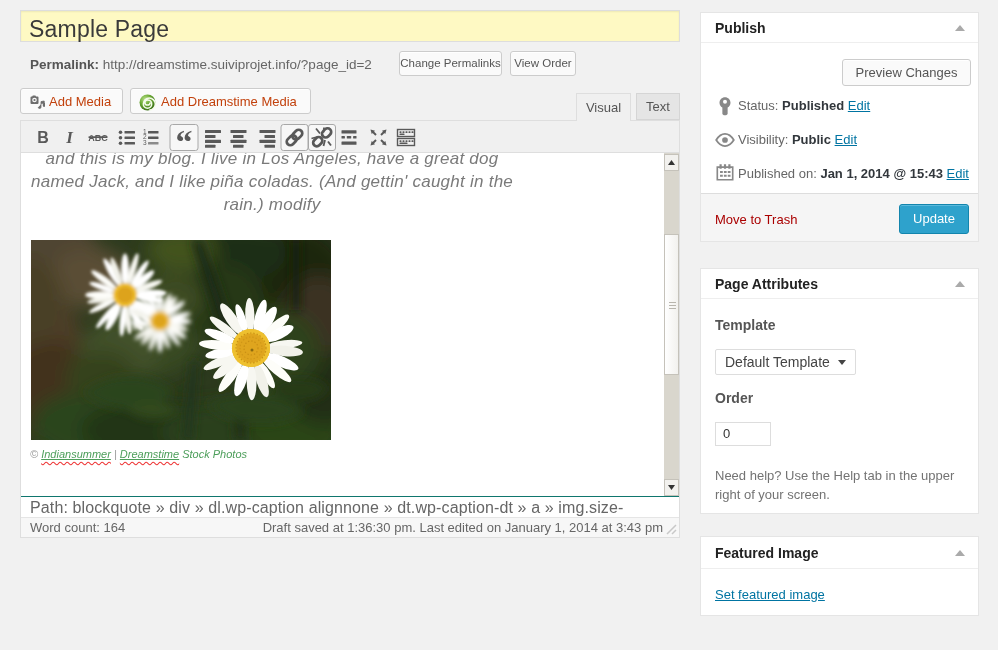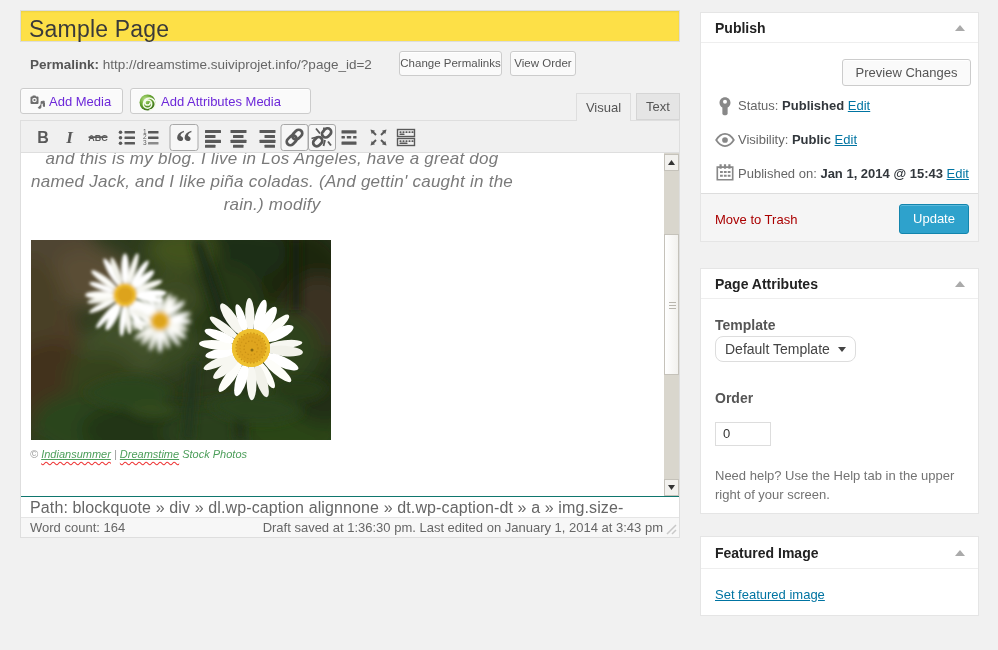--- a/index.html
+++ b/index.html
@@ -1,34 +1,34 @@
 <!DOCTYPE html>
 <html><head>
 <meta charset="utf-8">
 <style>
 * { margin:0; padding:0; box-sizing:border-box; }
 html,body { width:998px; height:650px; overflow:hidden; }
 body { font-family:"Liberation Sans", sans-serif; background:#f1f1f1; position:relative; font-size:13px; color:#444; }
 .abs { position:absolute; }
 
 
-#titlebox { left:20px; top:10px; width:660px; height:32px; background:#fde047; border:1px solid #ddd;
+#titlebox { left:20px; top:10px; width:660px; height:32px; background:#fef9c3; border:1px solid #ddd;
   box-shadow:inset 0 1px 2px rgba(0,0,0,.07); }
 #titlebox span { position:absolute; left:8px; top:5px; font-size:23px; color:#3a3a3a; letter-spacing:.2px; }
 
 
 #permalink { left:30px; top:57px; font-size:13.5px; color:#666; }
 #permalink b { color:#555; font-weight:bold; }
 .btn { display:inline-block; background:#fafafa; border:1px solid #ccc; border-radius:3px;
   color:#555; font-size:11.5px; text-align:center; box-shadow:inset 0 1px 0 #fff; white-space:nowrap; }
 #chgperm { left:399px; top:51px; width:103px; height:25px; line-height:23px; }
 #viewpage { left:510px; top:51px; width:66px; height:25px; line-height:23px; }
 
 
-.mbtn { background:#fafafa; border:1px solid #ccc; border-radius:3px; color:#6d28d9; font-size:13px;
+.mbtn { background:#fafafa; border:1px solid #ccc; border-radius:3px; color:#c2410c; font-size:13px;
   box-shadow:inset 0 1px 0 #fff; white-space:nowrap;text-align:center; }
 #addmedia { left:20px; top:88px; width:103px; height:26px; }
 #adddt { left:130px; top:88px; width:181px; height:26px; }
 .mbtn .lbl { position:absolute; top:5px; }
 .mbtn svg { position:absolute; left:8px; top:5px; }
 
 
 .tab { font-size:13px; color:#555; text-align:center; }
 #tab-visual { left:576px; top:93px; width:55px; height:28px; background:#f0f0f0; border:1px solid #dedede; border-bottom:none; line-height:27px; z-index:3; }
 #tab-text { left:636px; top:93px; width:44px; height:27px; background:#e5e5e5; border:1px solid #d5d5d5; line-height:26px; }
@@ -68,21 +68,21 @@
 #fimg { top:536px; height:80px; }
 .link { color:#0074a2; text-decoration:underline; }
 #prevbtn { position:absolute; left:141px; top:46px; width:129px; height:27px; line-height:25px; font-size:13px; }
 .prow { position:absolute; left:37px; font-size:13px; color:#666; }
 .prow b { color:#32373c; }
 .picon { position:absolute; left:13px; width:22px; height:22px; }
 #pubfoot { position:absolute; left:0; top:180px; width:277px; height:48px; background:#f5f5f5; border-top:1px solid #ddd; }
 #trash { position:absolute; left:14px; top:18px; color:#a00; font-size:13px; }
 #updbtn { position:absolute; left:198px; top:10px; width:70px; height:30px; background:#2ea2cc; border:1px solid #1385ad; border-radius:3px; color:#fff; font-size:13px; text-align:center; line-height:28px; box-shadow:inset 0 1px 0 rgba(120,200,230,.6); }
 .flabel { position:absolute; left:14px; font-size:14px; font-weight:bold; color:#555; }
-#tplsel { position:absolute; left:14px; top:67px; width:141px; height:26px; background:#fff; border:1px solid #ddd; border-radius:8px; font-size:14px; color:#444; line-height:24px; padding-left:9px; }
+#tplsel { position:absolute; left:14px; top:80px; width:141px; height:26px; background:#fff; border:1px solid #ddd; border-radius:2px; font-size:14px; color:#444; line-height:24px; padding-left:9px; }
 #tplsel .arr { position:absolute; right:9px; top:10px; width:0; height:0; border-left:4px solid transparent; border-right:4px solid transparent; border-top:5px solid #444; }
 #ordinp { position:absolute; left:14px; top:153px; width:56px; height:24px; background:#fff; border:1px solid #ddd; font-size:13px; color:#333; line-height:22px; padding-left:7px; }
 #help { position:absolute; left:14px; top:197px; width:252px; font-size:13px; color:#737373; line-height:19px; }
 #setfi { position:absolute; left:14px; top:50px; font-size:13px; }
 #grip { position:absolute; right:2px; bottom:2px; width:12px; height:12px; }
 </style>
 </head>
 <body>
 
 <div class="abs" id="titlebox">
@@ -107,21 +107,21 @@
       <defs>
         <radialGradient id="dtg" cx="35%" cy="30%" r="80%">
           <stop offset="0%" stop-color="#b8e08a"></stop>
           <stop offset="45%" stop-color="#6aa832"></stop>
           <stop offset="100%" stop-color="#2f6310"></stop>
         </radialGradient>
       </defs>
       <circle cx="8.5" cy="8.5" r="8" fill="url(#dtg)"></circle>
       <path d="M8.5 8.5 m2.6 0 a2.6 2.6 0 1 1 -2.6 -2.6 a4.2 4.2 0 1 1 -4.2 4.2 a6 6 0 1 1 6 6" fill="none" stroke="#f4fbea" stroke-width="1.5"></path>
     </svg>
-    <span class="lbl" style="left:30px;">Add Attributes Media</span>
+    <span class="lbl" style="left:30px;">Add Dreamstime Media</span>
   </div>
 
 <div class="abs tab" id="tab-visual">Visual</div>
 <div class="abs tab" id="tab-text">Text</div>
 
 <div class="abs" id="editor">
   <div class="abs" id="toolbar"><svg width="658" height="32">
         <rect x="149.0" y="3.5" width="28" height="26" rx="2.5" fill="#f7f7f7" stroke="#a8a8a8"></rect>
         <rect x="260.0" y="3.5" width="27" height="26" rx="2.5" fill="#f7f7f7" stroke="#a8a8a8"></rect>
         <rect x="287.5" y="3.5" width="27" height="26" rx="2.5" fill="#f7f7f7" stroke="#a8a8a8"></rect>

